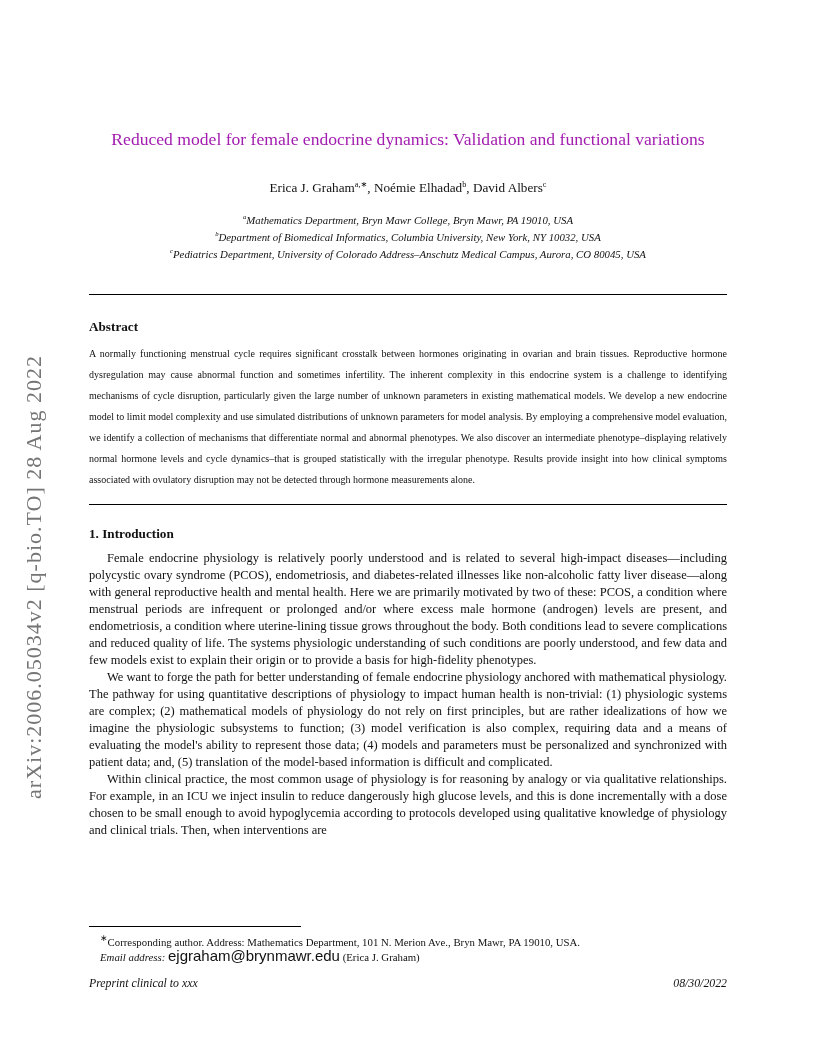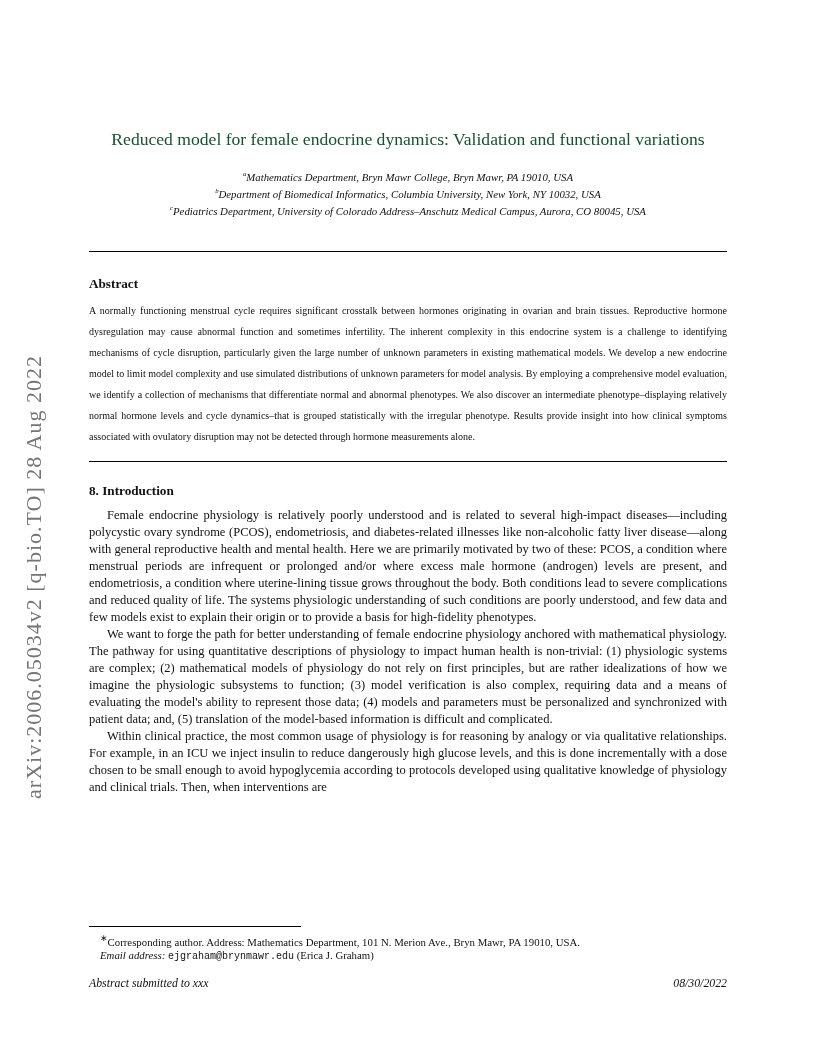--- a/index.html
+++ b/index.html
@@ -18,21 +18,21 @@
     transform: translate(-50%, -50%) rotate(-90deg);
     white-space: nowrap;
     color: #757575;
     font-size: 22px; letter-spacing: 1px;
   }
 
   .content { position: absolute; left: 89px; top: 126px; width: 638px; }
 
   .title {
     font-size: 17.6px; font-weight: normal;
-    text-align: center; line-height: 27px; color: #14532d;
+    text-align: center; line-height: 27px; color: #a21caf;
   }
   .authors { text-align: center; margin-top: 26px; font-size: 13.2px; }
   .authors sup, .affil sup { font-size: 0.62em; }
   .affiliations {
     text-align: center; margin-top: 14px;
     font-style: italic; font-size: 10.8px; line-height: 13.4px;
   }
 
   .rule { border: none; border-top: 1px solid #000; }
   .rule-top { margin-top: 33px; }
@@ -54,70 +54,71 @@
   }
   .body-para.first { margin-top: 8px; }
 
   .footnote-area {
     position: absolute; left: 89px; top: 926px; width: 638px;
     font-size: 10.8px; line-height: 13.6px;
   }
   .footnote-rule { width: 212px; border: none; border-top: 1px solid #000; margin-bottom: 5px; }
   .footnote-line { text-indent: 11px; }
   .fn-italic { font-style: italic; }
-  .fn-email { font-family: Liberation Mono, monospace; font-size: 10px; }
+  .fn-email { font-family: Liberation Sans, sans-serif; font-size: 15px; }
 
   .footer {
     position: absolute; left: 89px; top: 976px; width: 638px;
     display: flex; justify-content: space-between;
     font-style: italic; font-size: 11.8px;
   }
 </style>
 </head>
 <body>
 
 <div class="page">
 
   <div class="arxiv-sidebar">
     <span>arXiv:2006.05034v2  [q-bio.TO]  28 Aug 2022</span>
   </div>
 
   <div class="content">
 
     <h1 class="title">Reduced model for female endocrine dynamics: Validation and functional variations</h1>
 
+    <div class="authors"><span><span>Erica J. Graham</span><sup>a,∗</sup></span><span>, </span><span><span>Noémie Elhadad</span><sup>b</sup></span><span>, </span><span><span>David Albers</span><sup>c</sup></span></div>
 
     <div class="affiliations">
       <div class="affil"><sup>a</sup><span>Mathematics Department, Bryn Mawr College, Bryn Mawr, PA 19010, USA</span></div>
       <div class="affil"><sup>b</sup><span>Department of Biomedical Informatics, Columbia University, New York, NY 10032, USA</span></div>
       <div class="affil"><sup>c</sup><span>Pediatrics Department, University of Colorado Address–Anschutz Medical Campus, Aurora, CO 80045, USA</span></div>
     </div>
 
     <hr class="rule rule-top">
 
     <div>
       <h2 class="abstract-heading">Abstract</h2>
       <p class="abstract-text">A normally functioning menstrual cycle requires significant crosstalk between hormones originating in ovarian and brain tissues. Reproductive hormone dysregulation may cause abnormal function and sometimes infertility. The inherent complexity in this endocrine system is a challenge to identifying mechanisms of cycle disruption, particularly given the large number of unknown parameters in existing mathematical models. We develop a new endocrine model to limit model complexity and use simulated distributions of unknown parameters for model analysis. By employing a comprehensive model evaluation, we identify a collection of mechanisms that differentiate normal and abnormal phenotypes. We also discover an intermediate phenotype–displaying relatively normal hormone levels and cycle dynamics–that is grouped statistically with the irregular phenotype. Results provide insight into how clinical symptoms associated with ovulatory disruption may not be detected through hormone measurements alone.</p>
     </div>
 
     <hr class="rule rule-mid">
 
     <div>
-      <h2 class="section-heading">8. Introduction</h2>
+      <h2 class="section-heading">1. Introduction</h2>
       <p class="body-para first">Female endocrine physiology is relatively poorly understood and is related to several high-impact diseases—including polycystic ovary syndrome (PCOS), endometriosis, and diabetes-related illnesses like non-alcoholic fatty liver disease—along with general reproductive health and mental health. Here we are primarily motivated by two of these: PCOS, a condition where menstrual periods are infrequent or prolonged and/or where excess male hormone (androgen) levels are present, and endometriosis, a condition where uterine-lining tissue grows throughout the body. Both conditions lead to severe complications and reduced quality of life. The systems physiologic understanding of such conditions are poorly understood, and few data and few models exist to explain their origin or to provide a basis for high-fidelity phenotypes.</p>
       <p class="body-para">We want to forge the path for better understanding of female endocrine physiology anchored with mathematical physiology. The pathway for using quantitative descriptions of physiology to impact human health is non-trivial: (1) physiologic systems are complex; (2) mathematical models of physiology do not rely on first principles, but are rather idealizations of how we imagine the physiologic subsystems to function; (3) model verification is also complex, requiring data and a means of evaluating the model's ability to represent those data; (4) models and parameters must be personalized and synchronized with patient data; and, (5) translation of the model-based information is difficult and complicated.</p>
       <p class="body-para">Within clinical practice, the most common usage of physiology is for reasoning by analogy or via qualitative relationships. For example, in an ICU we inject insulin to reduce dangerously high glucose levels, and this is done incrementally with a dose chosen to be small enough to avoid hypoglycemia according to protocols developed using qualitative knowledge of physiology and clinical trials. Then, when interventions are</p>
     </div>
 
   </div>
 
   <div class="footnote-area">
     <hr class="footnote-rule">
     <p class="footnote-line"><sup>∗</sup><span>Corresponding author. Address: Mathematics Department, 101 N. Merion Ave., Bryn Mawr, PA 19010, USA.</span></p>
     <p class="footnote-line"><span class="fn-italic">Email address:</span> <span class="fn-email">ejgraham@brynmawr.edu</span> <span>(Erica J. Graham)</span></p>
   </div>
 
   <div class="footer">
-    <span class="footer-left">Abstract submitted to xxx</span>
+    <span class="footer-left">Preprint clinical to xxx</span>
     <span class="footer-right">08/30/2022</span>
   </div>
 
 </div>
 
 </body></html>

